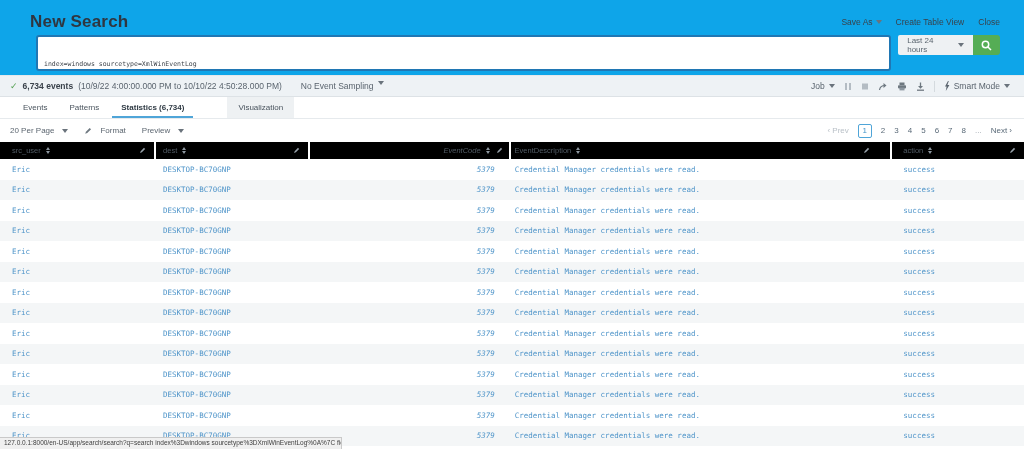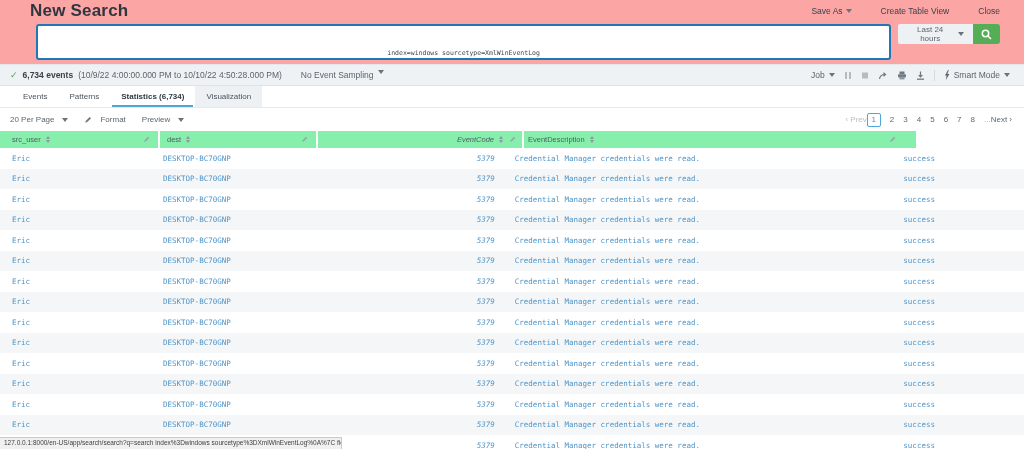--- a/index.html
+++ b/index.html
@@ -3,24 +3,24 @@
 <meta charset="utf-8">
 <style>
   * { box-sizing: border-box; }
   html,body { margin:0; padding:0; }
   body {
     width:1024px; height:449px; overflow:hidden; position:relative;
     background:#ffffff; font-family:"Liberation Sans", sans-serif; color:#3c444d;
     -webkit-font-smoothing:antialiased;
   }
   
-  .top-section { background:#fca5a5; padding:0 24px 4px 28px;text-align:center; }
+  .top-section { background:#0ea5e9; padding:11px 24px 4px 28px; }
   .title-row { display:flex; justify-content:space-between; align-items:center; height:22px; }
   .page-title { font-size:17px; font-weight:bold; color:#2f3640; margin:0 0 0 2px; letter-spacing:.2px; }
-  .header-links { display:flex; gap:29px; font-size:8.5px; color:#39424c; align-items:center; }
+  .header-links { display:flex; gap:14px; font-size:8.5px; color:#39424c; align-items:center; }
   .hlink { display:flex; align-items:center; gap:3px; cursor:pointer; }
   .caret { width:0; height:0; border-left:3px solid transparent; border-right:3px solid transparent; border-top:4px solid #6a737c; display:inline-block; }
   .search-row { display:flex; align-items:flex-start; margin-top:2px; }
   .search-box {
     width:892px; height:36px; background:#fff; border:2px solid #2077b4; border-radius:3px;
     padding:3px 6px; font-family:"DejaVu Sans Mono", monospace; font-size:6.5px; line-height:9.8px;
     color:#40464d; white-space:pre; overflow:hidden;margin-left:8px;
   }
   .time-picker {
     margin-left:7px; height:20px; background:#eef1f3; display:flex; align-items:center; gap:5px;
@@ -41,34 +41,34 @@
   .sampling { display:flex; align-items:flex-start; gap:4px; margin-left:14px; cursor:pointer; color:#5a646e; }
   .job-controls { display:flex; align-items:center; gap:9px; font-size:8.5px; color:#5a646e;text-align:center; }
   .jicon { display:flex; align-items:center; cursor:pointer; }
   .jsep { width:1px; height:11px; background:#d4dade; }
   .smart { display:flex; align-items:center; gap:4px; cursor:pointer; }
   
   .tabs-row { height:22px; display:flex; align-items:stretch; padding-left:12px; background:#fff; border-bottom:1px solid #e6eaed; font-size:8px; color:#4a545e; }
   .tab { padding:0 11px; display:flex; align-items:center; position:relative; cursor:pointer; white-space:nowrap; }
   .tab.active { color:#2f3a44; font-weight:bold; }
   .tab.active::after { content:""; position:absolute; left:2px; right:2px; bottom:0; height:2px; background:#4fa5d8; }
-  .tab.shaded { background:#eef1f3; }
+  .tab.shaded { background:#eef1f3;margin-left:32px; }
   
   .toolbar-row { height:23px; display:flex; align-items:center; justify-content:space-between; padding:0 12px 0 10px; background:#fff; font-size:8px; color:#5c6670; }
   .toolbar-left { display:flex; align-items:center; gap:16px; }
   .tool { display:flex; align-items:center; gap:8px; cursor:pointer; }
-  .pagination { display:flex; align-items:center; font-size:8px; color:#5a6a78; }
+  .pagination { display:flex; align-items:center; gap:9px; font-size:8px; color:#5a6a78; }
   .page { cursor:pointer; }
   .page.active { border:1px solid #4fa5d8; color:#4596c9; border-radius:2px; width:14px; height:14px; display:flex; align-items:center; justify-content:center; background:#fff; }
   .page.ellipsis { color:#9aa3ab; cursor:default; }
   .prev { color:#b9c0c7; cursor:default; }
   .next { cursor:pointer; }
   
   .table-header { display:flex; height:17px; }
-  .th { background:#86efac; display:flex; align-items:center; font-size:7.5px; color:#525c66; border-right:2px solid #fff; }
+  .th { background:#000000; display:flex; align-items:center; font-size:7.5px; color:#525c66; border-right:2px solid #fff; }
   .th:last-child { border-right:none; }
   .th .lbl { margin-right:3px; }
   .spacer { flex:1; }
   .c0 { width:160px; } .c1 { width:158px; } .c2 { width:206px;font-style:italic; } .c3 { width:392px; } .c4 { width:135px; }
   .th.c0 { padding-left:12px; padding-right:8px; }
   .th.c1 { padding-left:7px;  padding-right:8px; }
   .th.c2 { justify-content:flex-end; padding-right:6px; }
   .th.c3 { padding-left:4px;  padding-right:20px; }
   .th.c4 { padding-left:11px; padding-right:8px; }
   .sort { display:inline-flex; flex-direction:column; gap:1px; margin:0 2px; }
@@ -275,20 +275,33 @@
         <i class="up"></i>
         <i class="dn"></i>
       </span>
     <span class="spacer"></span>
     <span>
         <svg width="7" height="7" viewBox="0 0 10 10">
           <path d="M1.5 8.5 L2.4 5.9 L7.1 1.2 L8.8 2.9 L4.1 7.6 Z" fill="#98a2ab"></path>
         </svg>
       </span>
   </div>
+  <div class="th c4">
+    <span class="lbl">action</span>
+    <span class="sort">
+        <i class="up"></i>
+        <i class="dn"></i>
+      </span>
+    <span class="spacer"></span>
+    <span>
+        <svg width="7" height="7" viewBox="0 0 10 10">
+          <path d="M1.5 8.5 L2.4 5.9 L7.1 1.2 L8.8 2.9 L4.1 7.6 Z" fill="#98a2ab"></path>
+        </svg>
+      </span>
+  </div>
 </div>
 
 <div class="rows">
     <div class="row">
       <div class="cell c0">Eric</div>
       <div class="cell c1">DESKTOP-BC70GNP</div>
       <div class="cell c2">5379</div>
       <div class="cell c3">Credential Manager credentials were read.</div>
       <div class="cell c4">success</div>
     </div>

